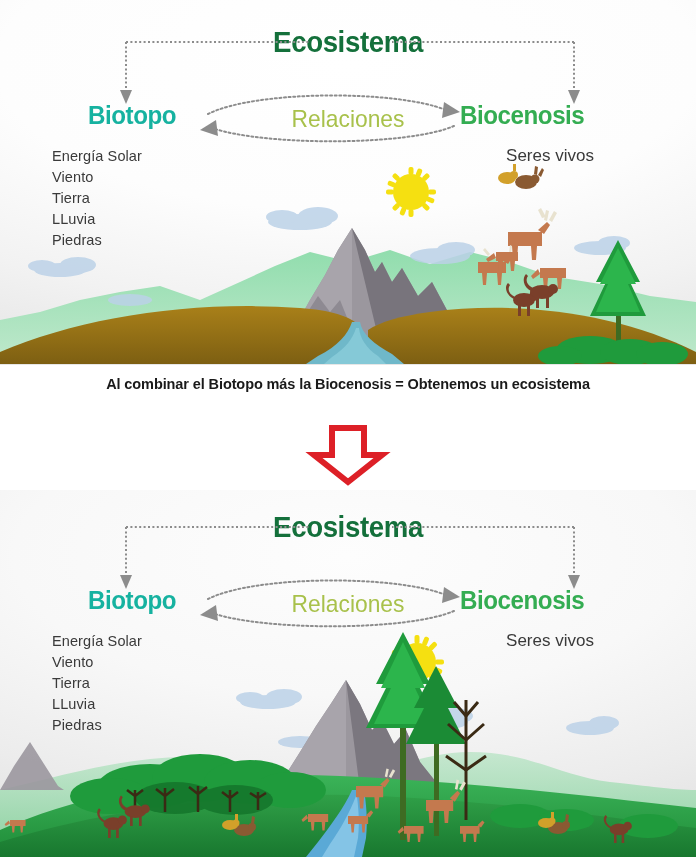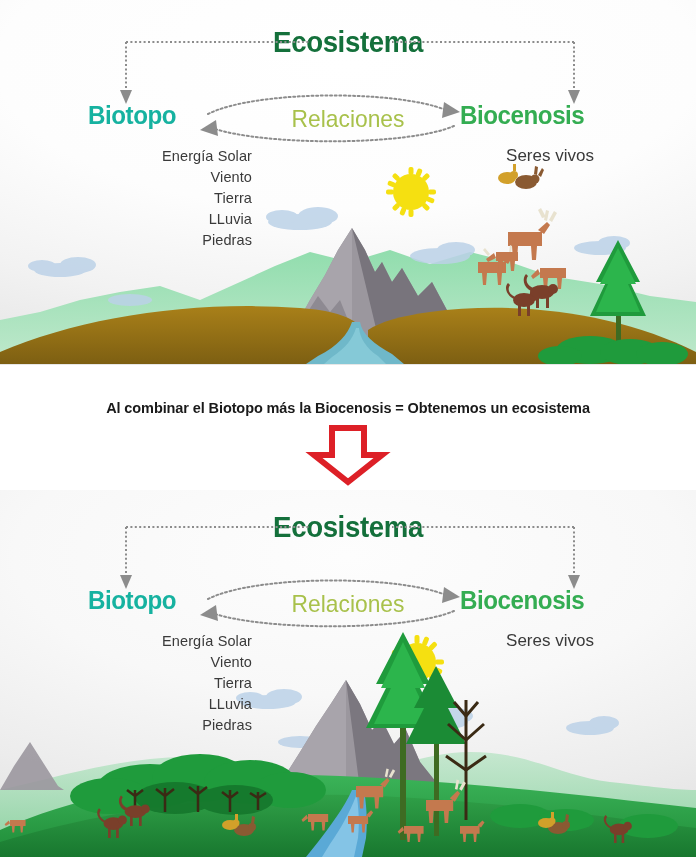--- a/index.html
+++ b/index.html
@@ -36,34 +36,34 @@
     transform:scaleX(.93);transform-origin:left center;
   }
   .node-title.biotopo{color:#16b2a0;}
   .node-title.biocenosis{color:#34ad52;}
   .rel-label{
     position:absolute;color:#a8c14b;font-size:24px;white-space:nowrap;
     font-weight:400;letter-spacing:0px;
     transform:scaleX(.95);transform-origin:center;
   }
   .term-list{
-    position:absolute;text-align:right;color:#3a3a3a;
+    position:absolute;text-align:left;color:#3a3a3a;
     font-size:14.5px;line-height:21px;white-space:nowrap;
   }
   .term-list div{letter-spacing:.1px;}
   .sub-label{
     position:absolute;color:#3a3a3a;font-size:17px;white-space:nowrap;text-align:center;
   }
 
   
   .conn{position:absolute;pointer-events:none;}
 
   
   .mid-text{
-    position:absolute;left:0;width:696px;top:400px;text-align:center;
+    position:absolute;left:0;width:696px;top:376px;text-align:center;
     font-size:14.5px;color:#1a1a1a;font-weight:600;letter-spacing:-0.1px;
     white-space:nowrap;
   }
   .red-arrow{position:absolute;left:298px;top:424px;}
 
   
   .hairline{position:absolute;left:0;width:696px;height:1px;background:#e6e6e6;}
 </style>
 </head>
 <body>

